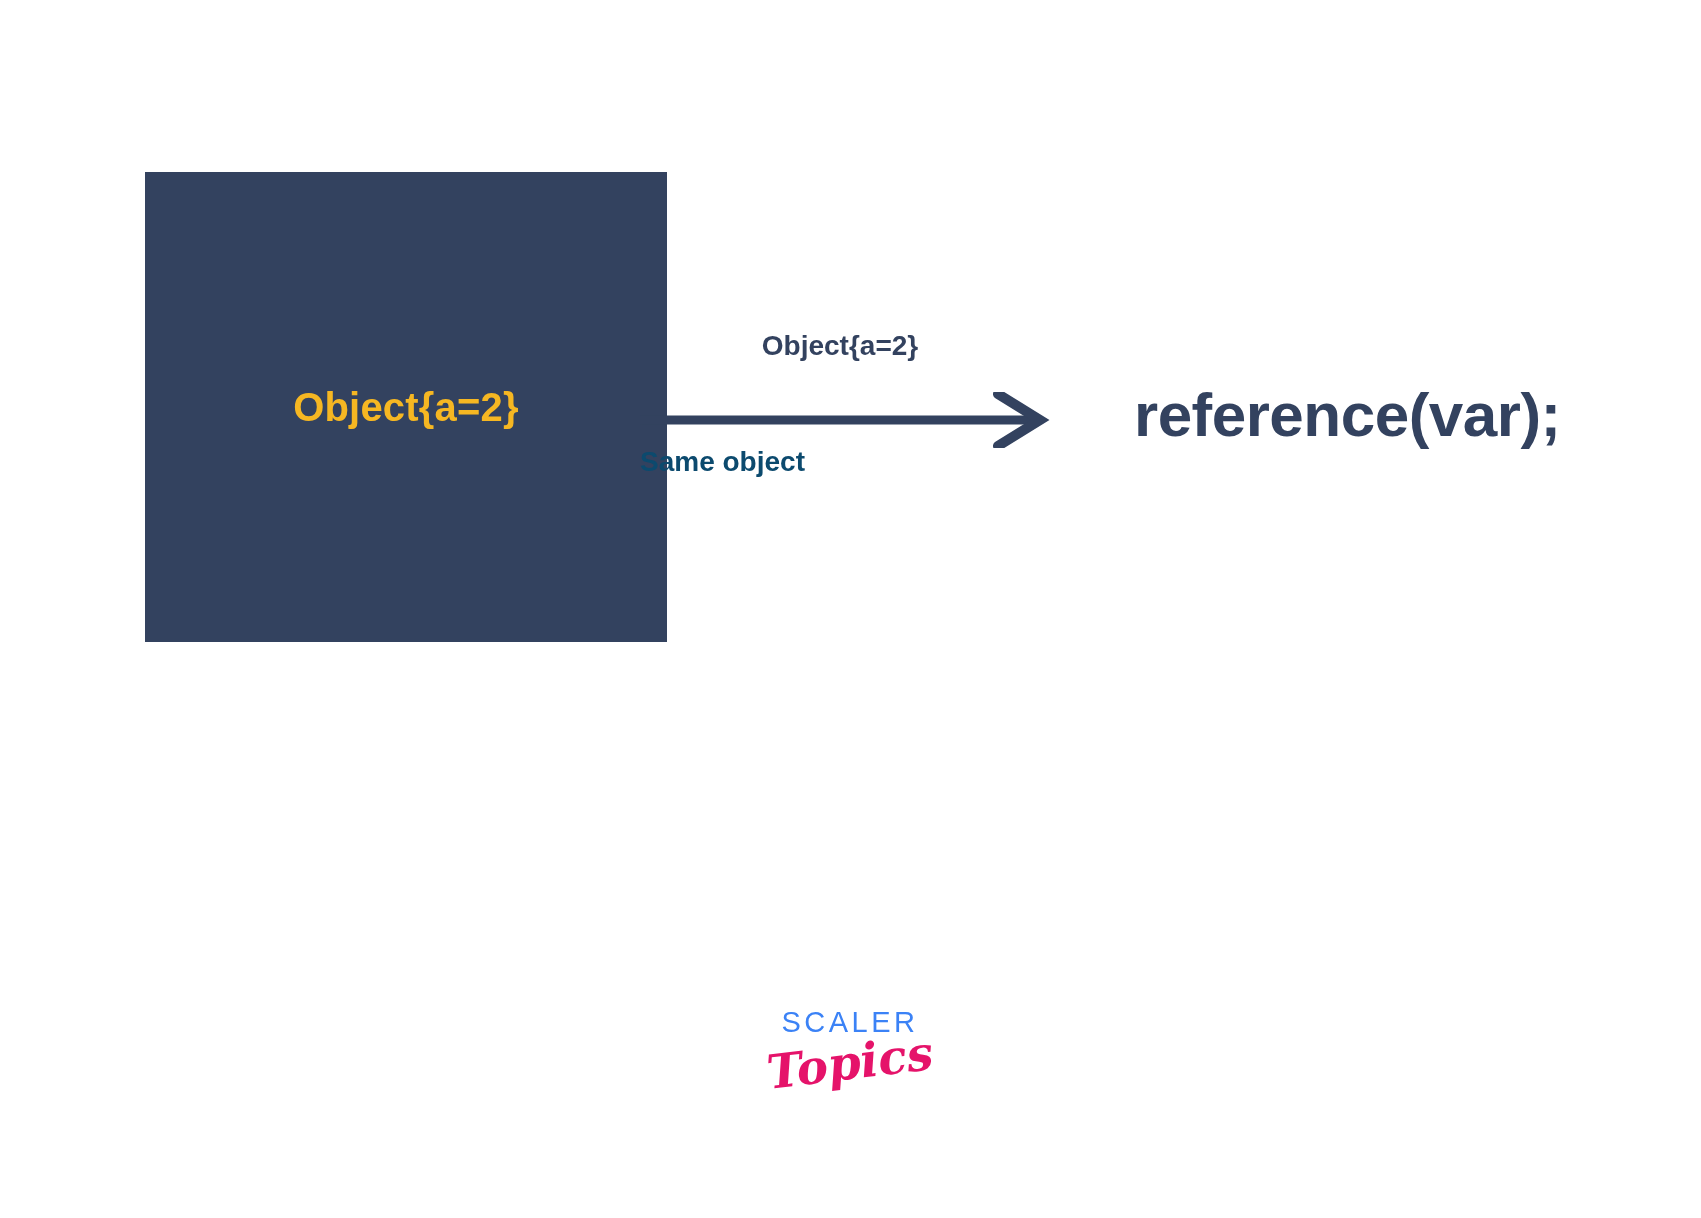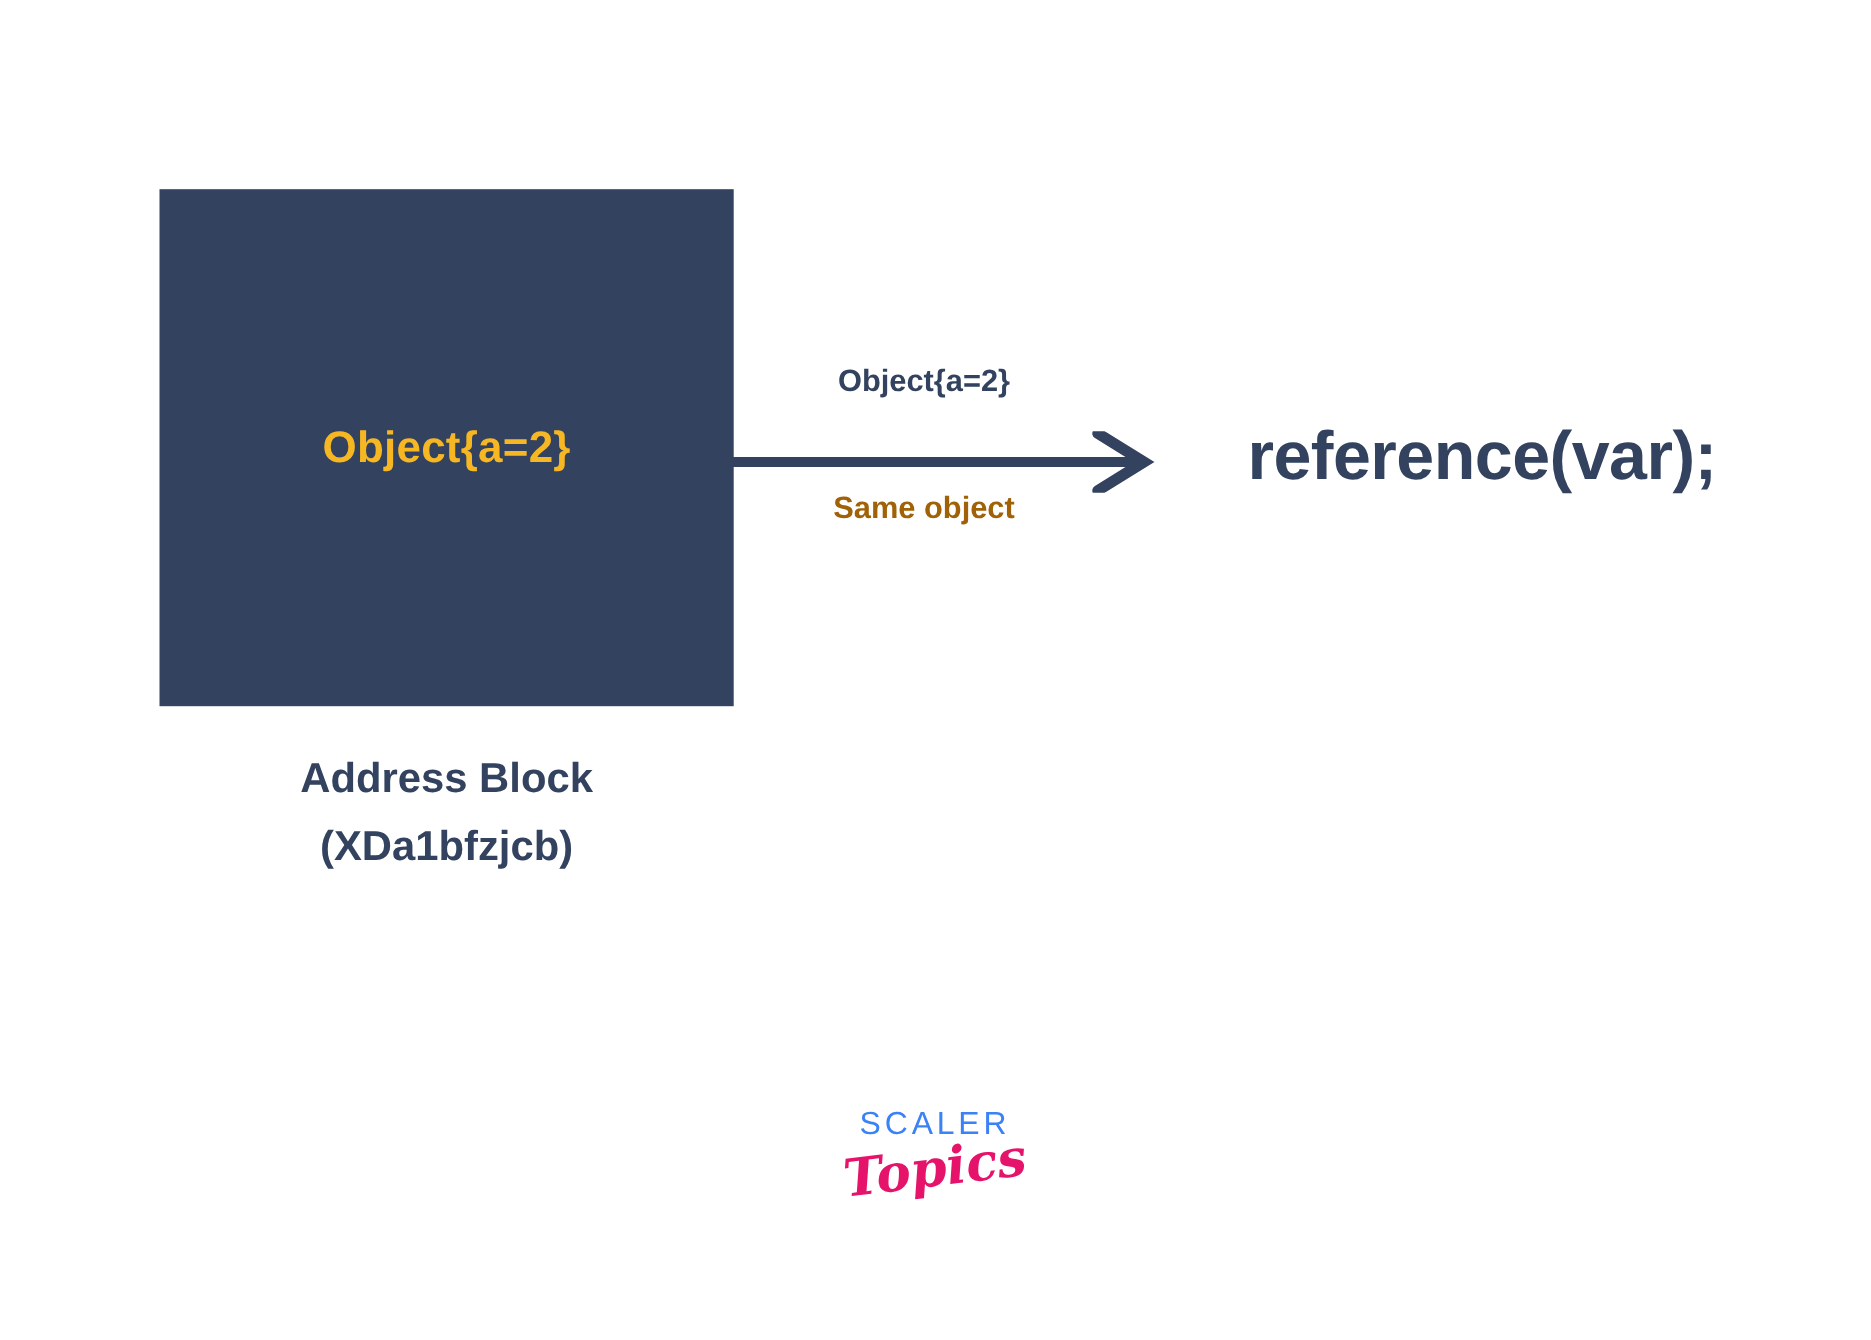--- a/index.html
+++ b/index.html
@@ -75,22 +75,22 @@
     position: absolute;
     left: 0;
     top: 62px;
     display: block;
   }
   #arrow-bottom-label {
     position: absolute;
     left: 0;
     top: 110px;
     width: 400px;
-    text-align: center;
-    color: #a16207;
+    text-align: left;
+    color: #0c4a6e;
     font-size: 28px;
     font-weight: bold;
     line-height: 1.55;
   }
   #arrow-bottom-label .note-line {
     display: block;
   }
 
   
   #function-call {
@@ -132,24 +132,20 @@
 </style>
 </head>
 <body>
 
 <div id="canvas">
 
   <div id="address-block-group">
     <div id="address-block-rect">
       <span id="address-block-value">Object{a=2}</span>
     </div>
-    <div id="address-block-caption">
-      <span class="cap-line">Address Block</span>
-      <span class="cap-line">(XDa1bfzjcb)</span>
-    </div>
   </div>
 
   <div id="transfer-group">
     <div id="arrow-top-label">Object{a=2}</div>
 
     <svg id="arrow-svg" width="470" height="56" viewBox="0 0 470 56">
       <line x1="2" y1="28" x2="398" y2="28" stroke="#33425f" stroke-width="9" stroke-linecap="round"></line>
       <polyline points="358,2 400,28 358,54" fill="none" stroke="#33425f" stroke-width="10" stroke-linecap="round" stroke-linejoin="miter"></polyline>
     </svg>
 

